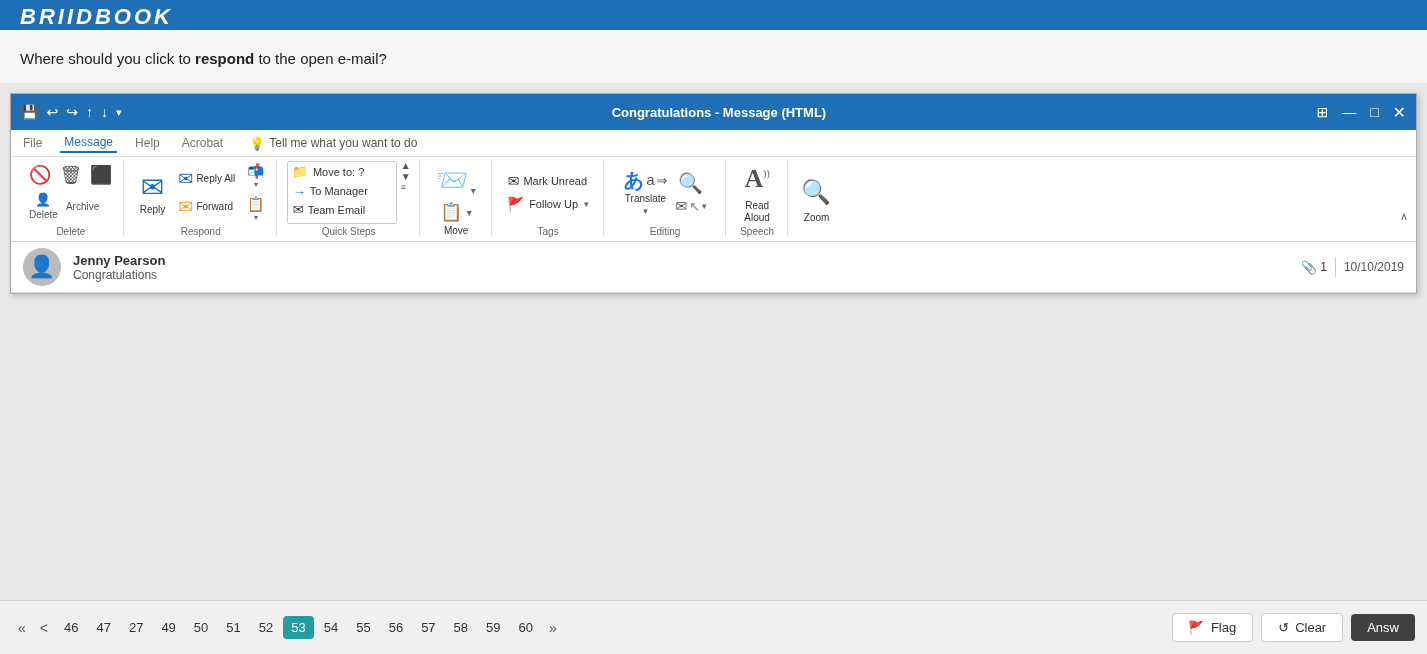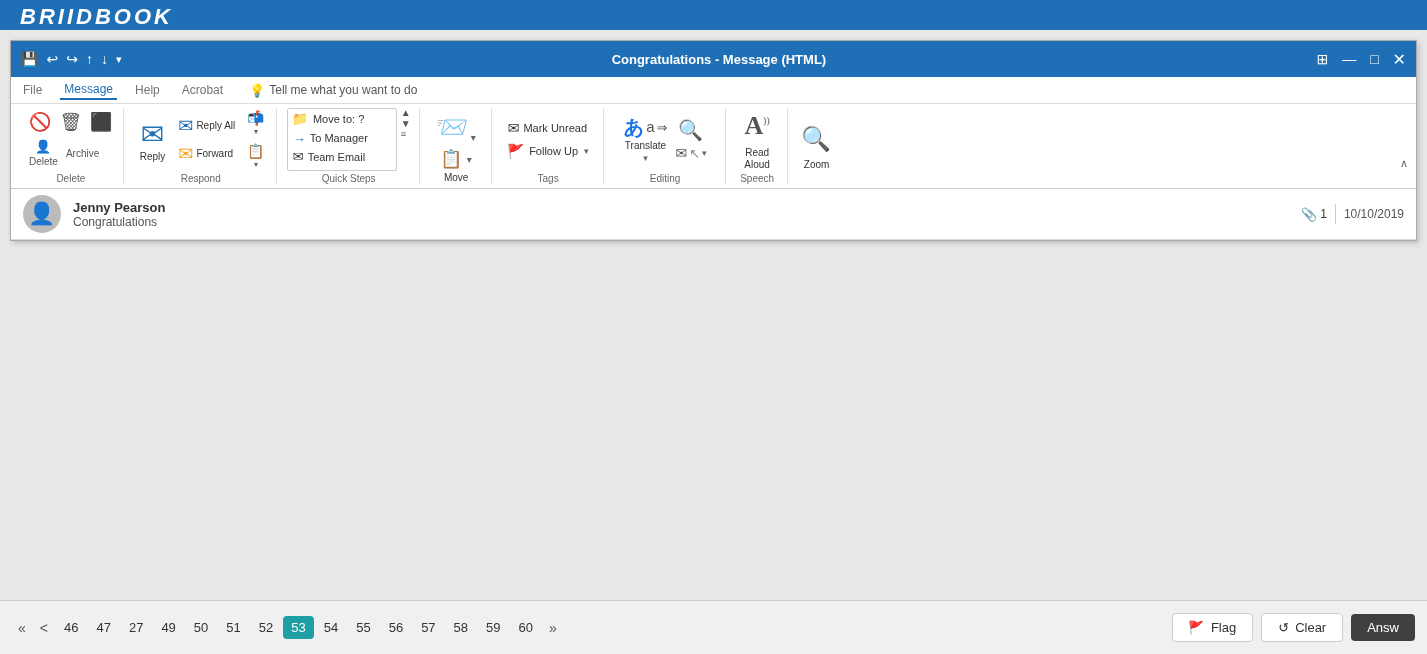--- a/index.html
+++ b/index.html
@@ -427,20 +427,25 @@
   </style>
 </head>
 <body>
 
 <div class="outer">
 
   <div class="brand-header">
     <span class="brand-logo">BRIIDBOOK</span>
   </div>
 
+  <div class="question-area">
+    <div class="question-text">
+      <span>Where should you click to </span><strong>respond</strong><span> to the open e-mail?</span>
+    </div>
+  </div>
 
   <div class="outlook-window">
 
     <div class="title-bar">
       <div class="title-bar-left">
         <span class="title-bar-icon">💾</span>
         <span class="title-bar-icon">↩</span>
         <span class="title-bar-icon">↪</span>
         <span class="title-bar-icon">↑</span>
         <span class="title-bar-icon">↓</span>

